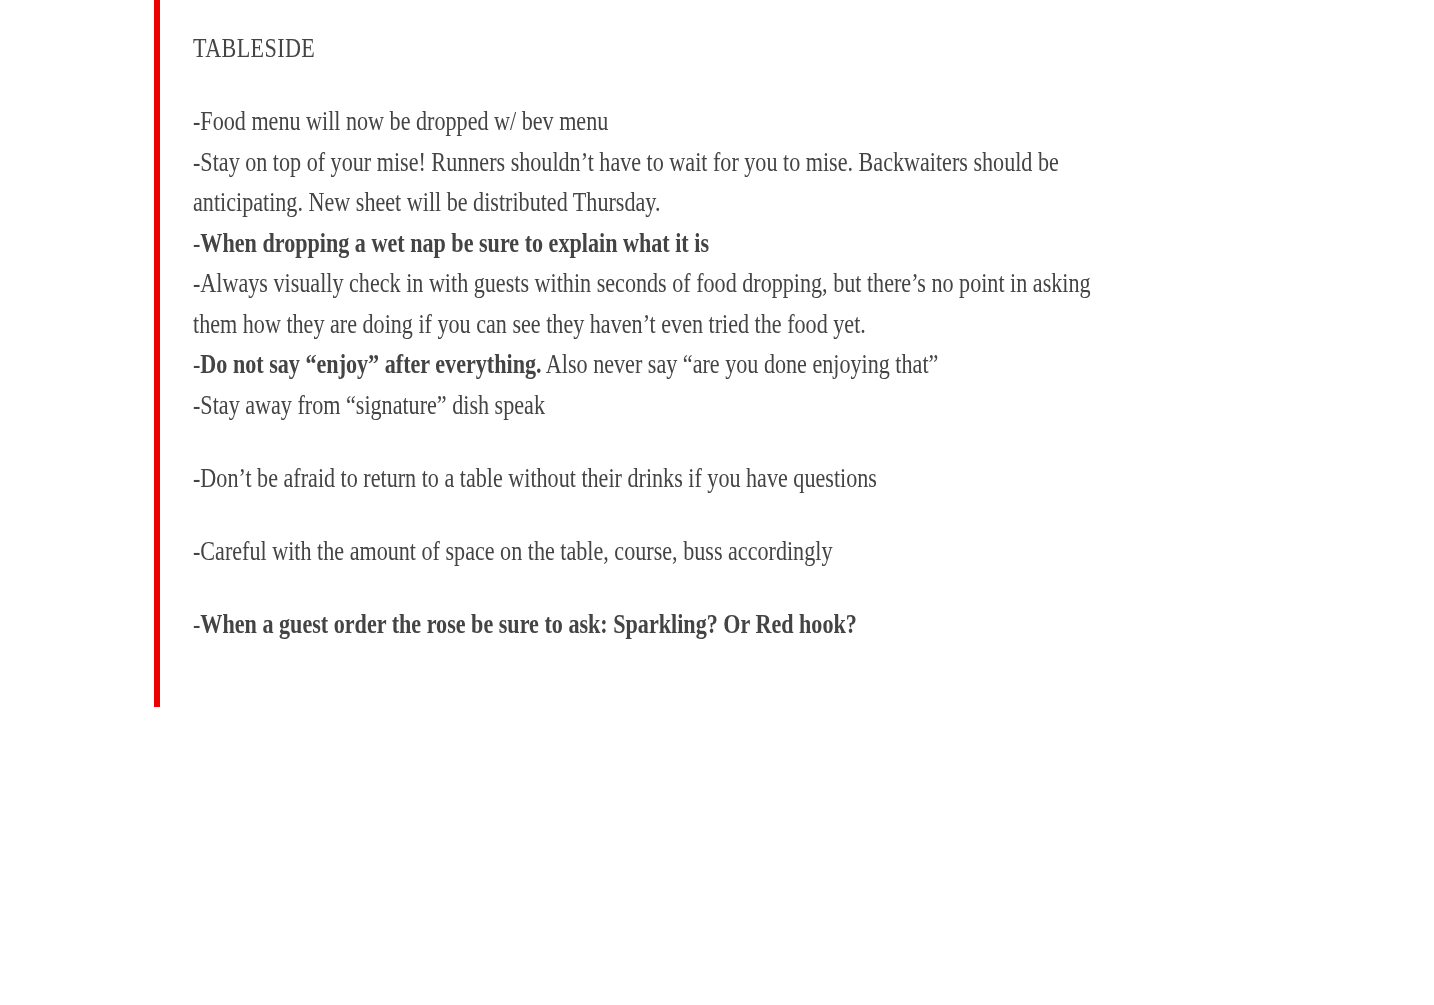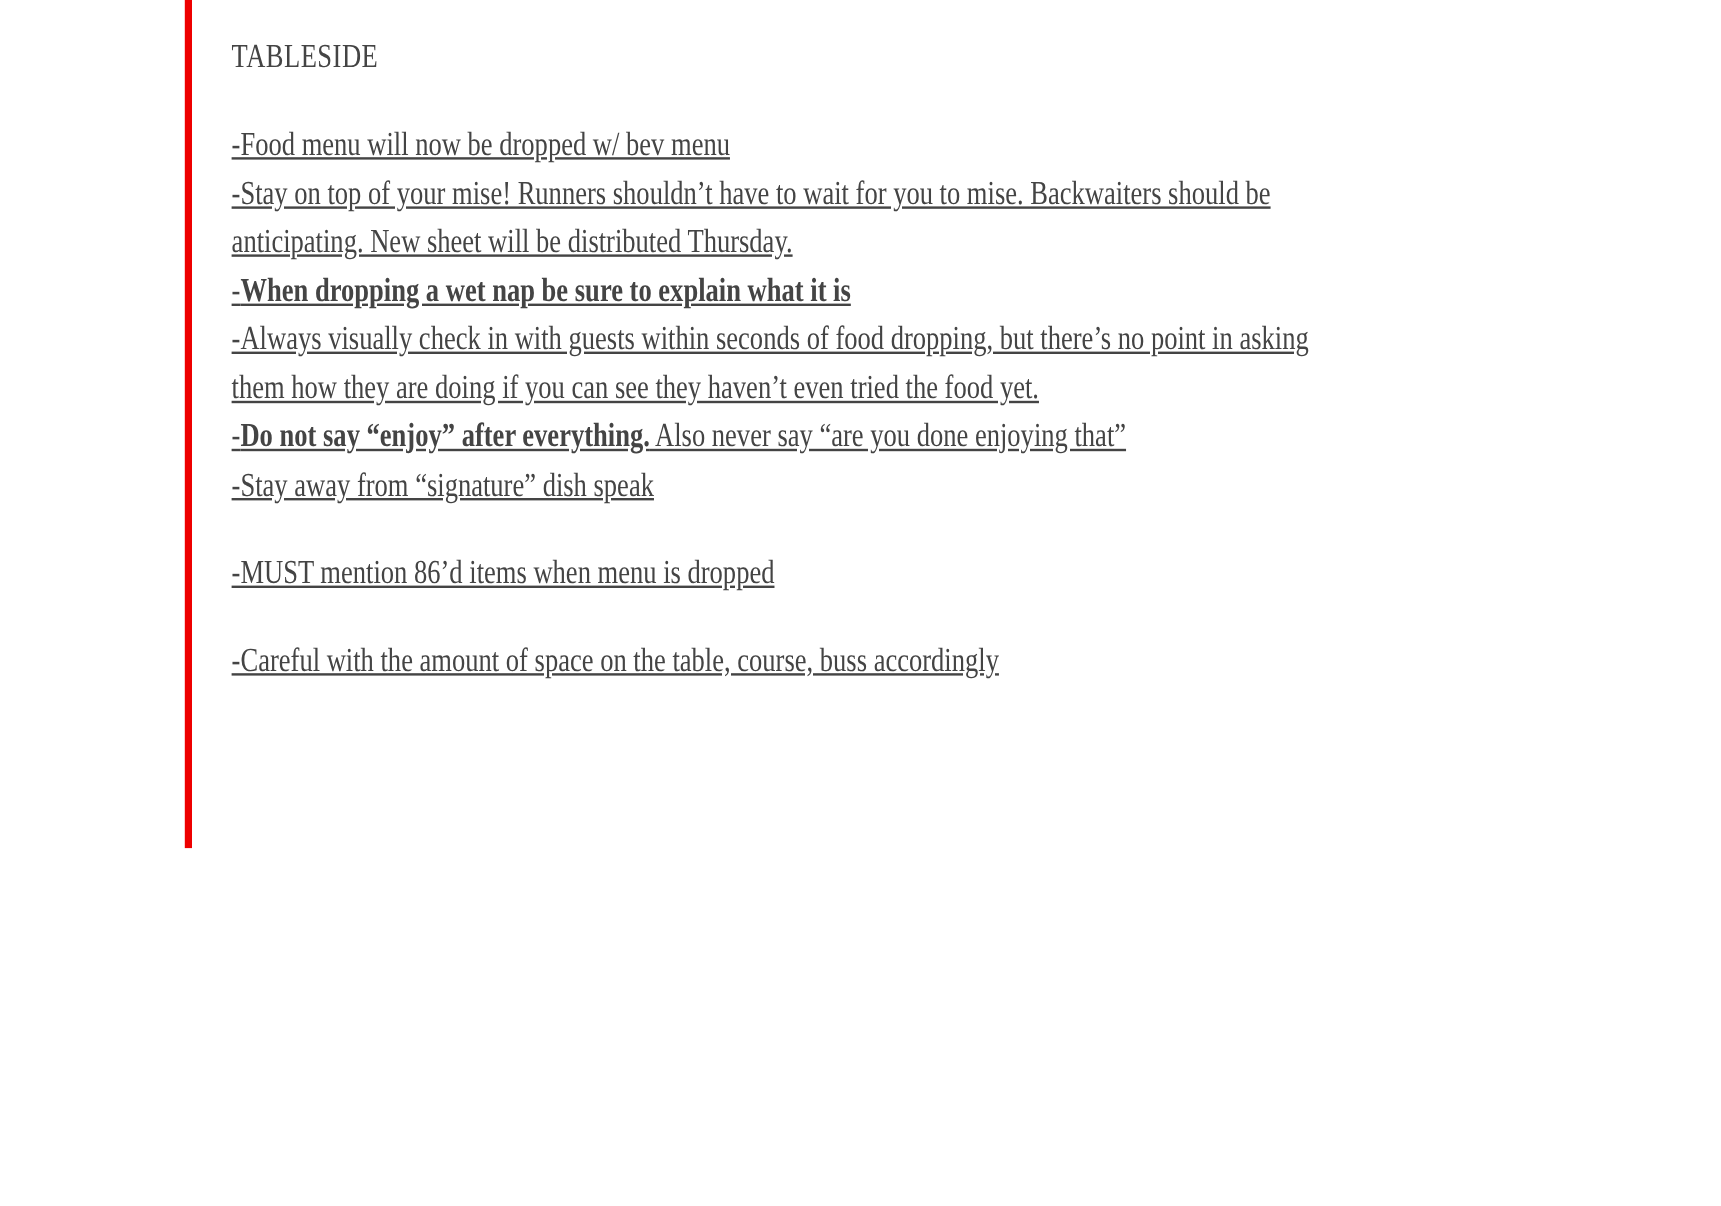--- a/index.html
+++ b/index.html
@@ -33,21 +33,20 @@
     line-height: 40.5px;
   }
   .title {
     font-size: 28px;
     font-weight: 400;
     letter-spacing: 0.5px;
     margin: 0 0 32.5px 0;
   }
   .para {
     margin: 0 0 32.5px 0;
-    text-decoration: underline;
   }
   .line {
     white-space: pre;
     transform: scaleX(0.79);
     transform-origin: 0 50%;
   }
   .seg { font-weight: 400; }
   .seg.bold { font-weight: 700; }
 </style>
 </head>
@@ -62,20 +61,23 @@
           <div class="line"><span class="seg">-Food menu will now be dropped w/ bev menu</span></div>
           <div class="line"><span class="seg">-Stay on top of your mise! Runners shouldn’t have to wait for you to mise. Backwaiters should be</span></div>
           <div class="line"><span class="seg">anticipating. New sheet will be distributed Thursday.</span></div>
           <div class="line"><span class="seg">-</span><span class="seg bold">When dropping a wet nap be sure to explain what it is</span></div>
           <div class="line"><span class="seg">-Always visually check in with guests within seconds of food dropping, but there’s no point in asking</span></div>
           <div class="line"><span class="seg">them how they are doing if you can see they haven’t even tried the food yet.</span></div>
           <div class="line"><span class="seg">-</span><span class="seg bold">Do not say “enjoy” after everything.</span><span class="seg"> Also never say “are you done enjoying that”</span></div>
           <div class="line"><span class="seg">-Stay away from “signature” dish speak</span></div>
         </div>
         <div class="para">
-          <div class="line"><span class="seg">-MUST mention 86’d items when menu is dropped</span></div>
+          <div class="line"><span class="seg">-Don’t be afraid to return to a table without their drinks if you have questions</span></div>
         </div>
         <div class="para">
           <div class="line"><span class="seg">-Careful with the amount of space on the table, course, buss accordingly</span></div>
+        </div>
+        <div class="para">
+          <div class="line"><span class="seg">-</span><span class="seg bold">When a guest order the rose be sure to ask: Sparkling? Or Red hook?</span></div>
         </div>
       </div>
   </div>
 </div>
 
 </body></html>

